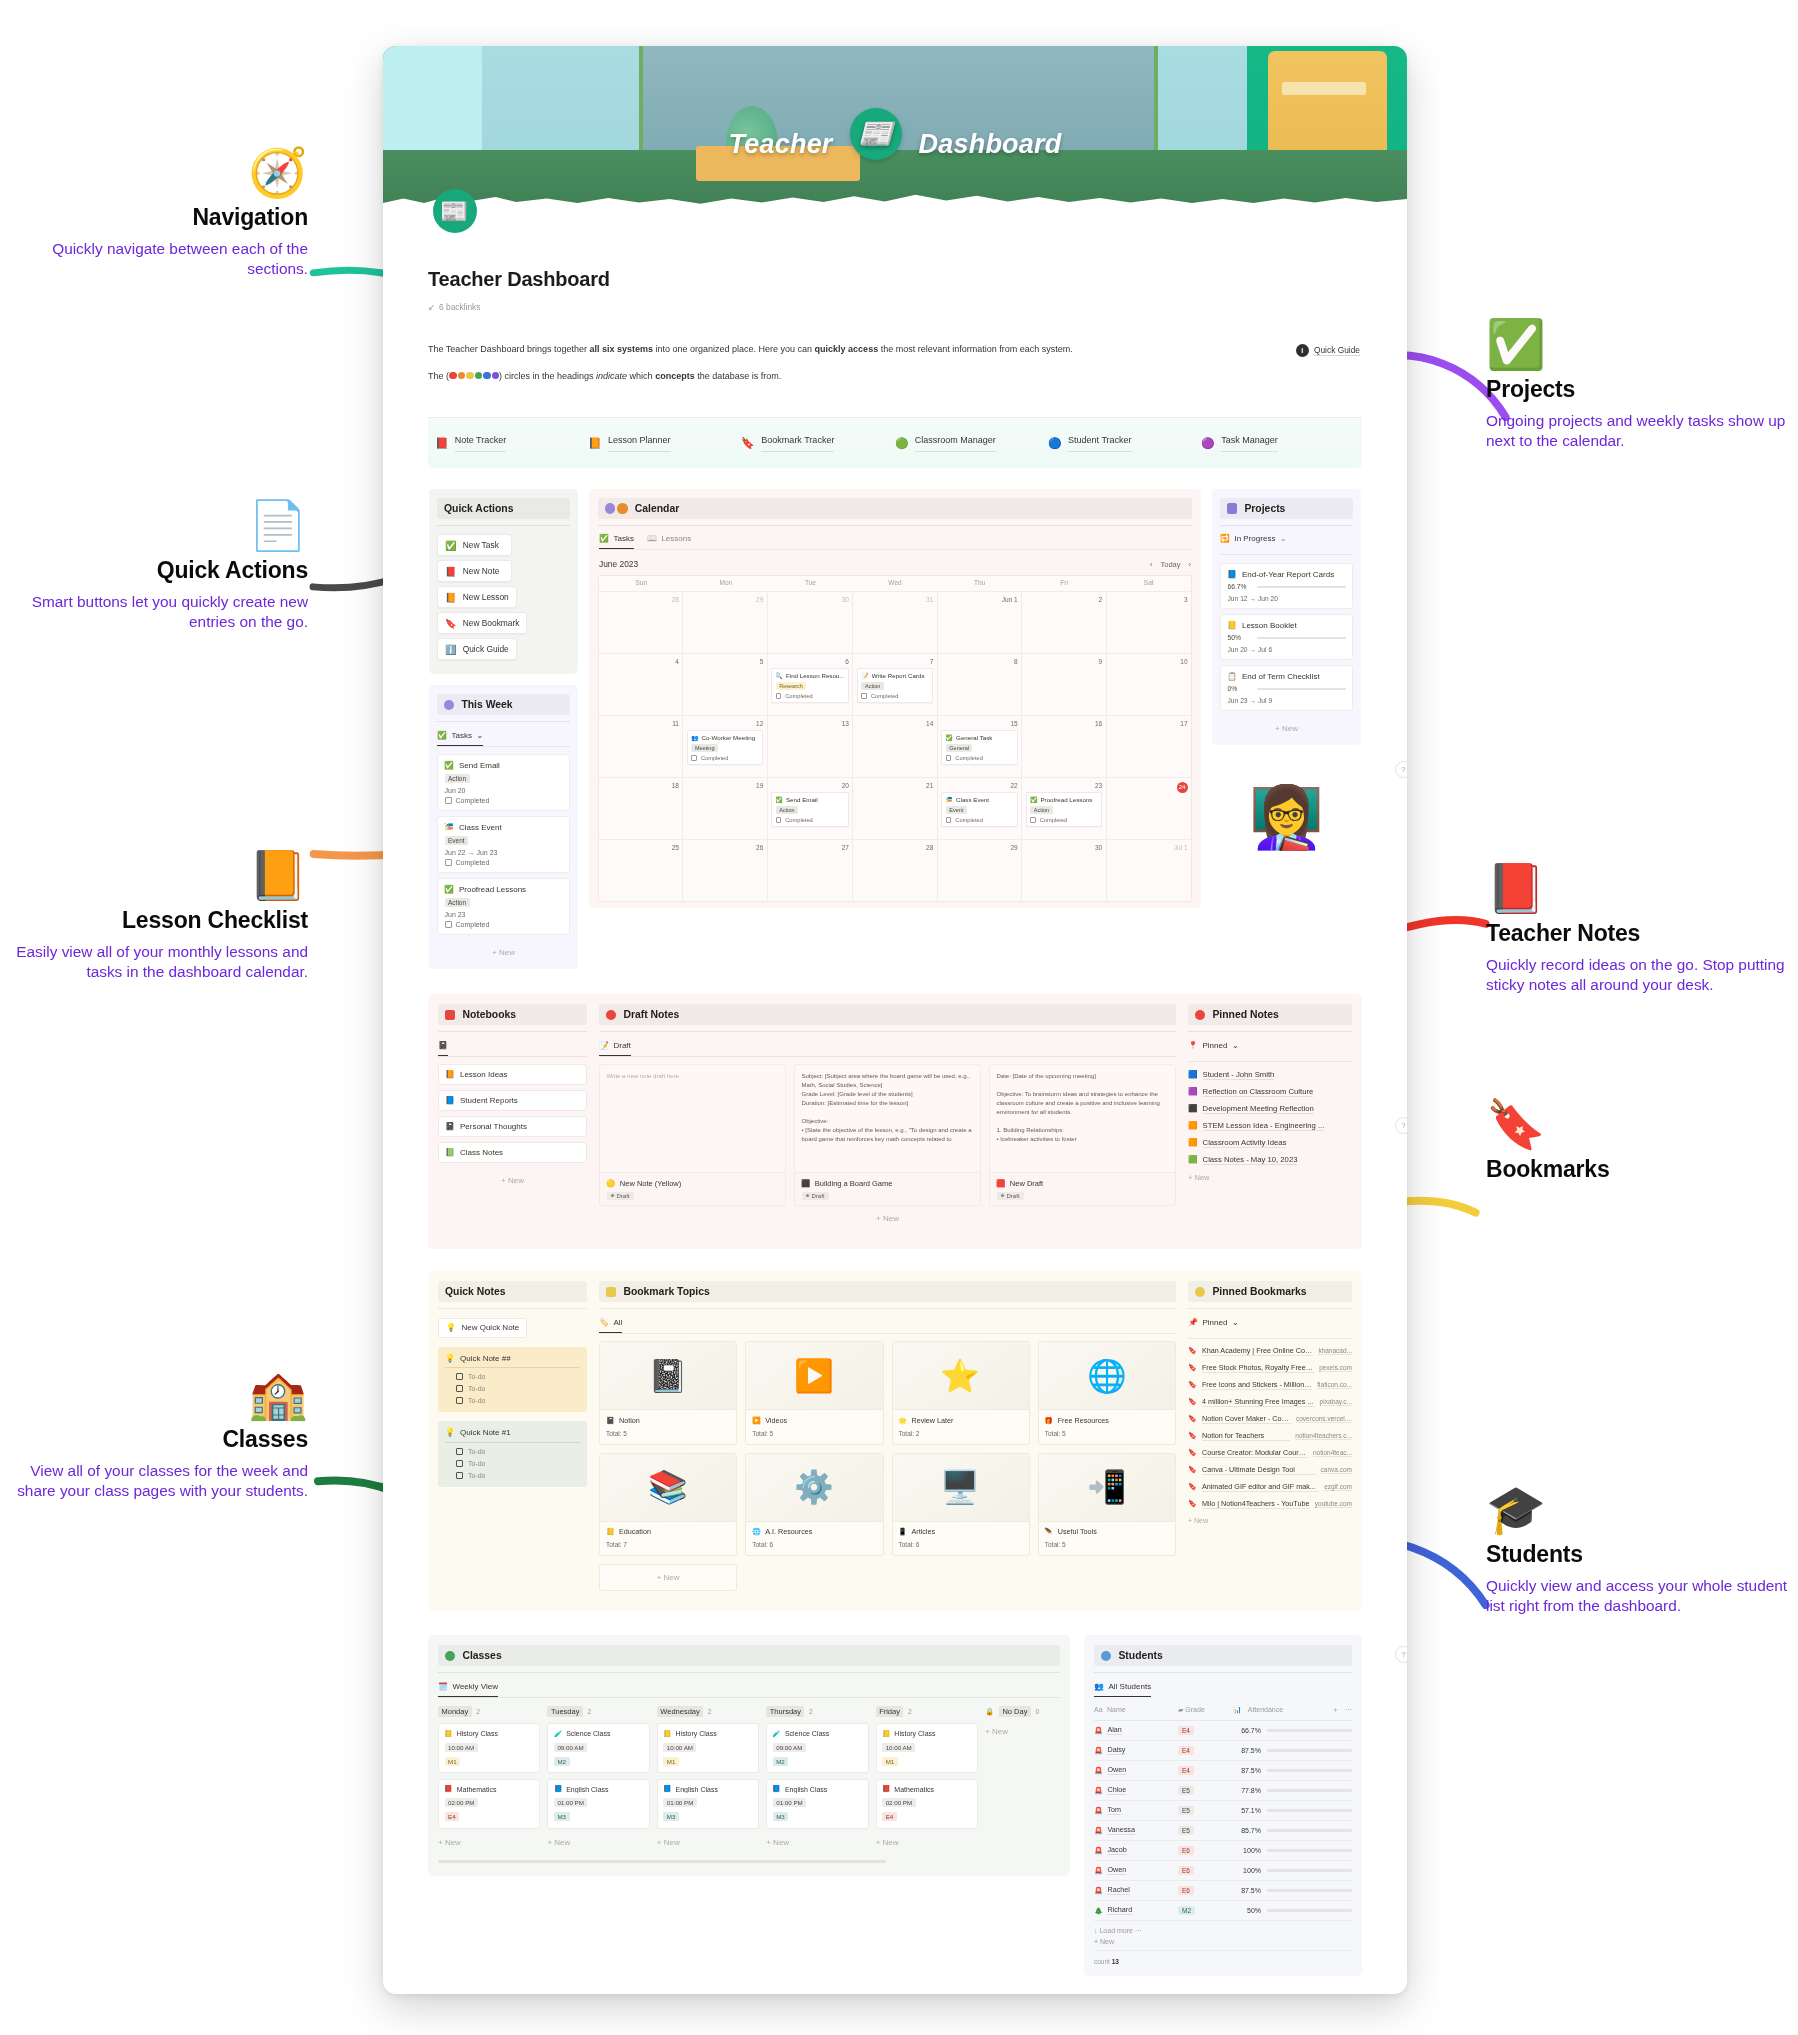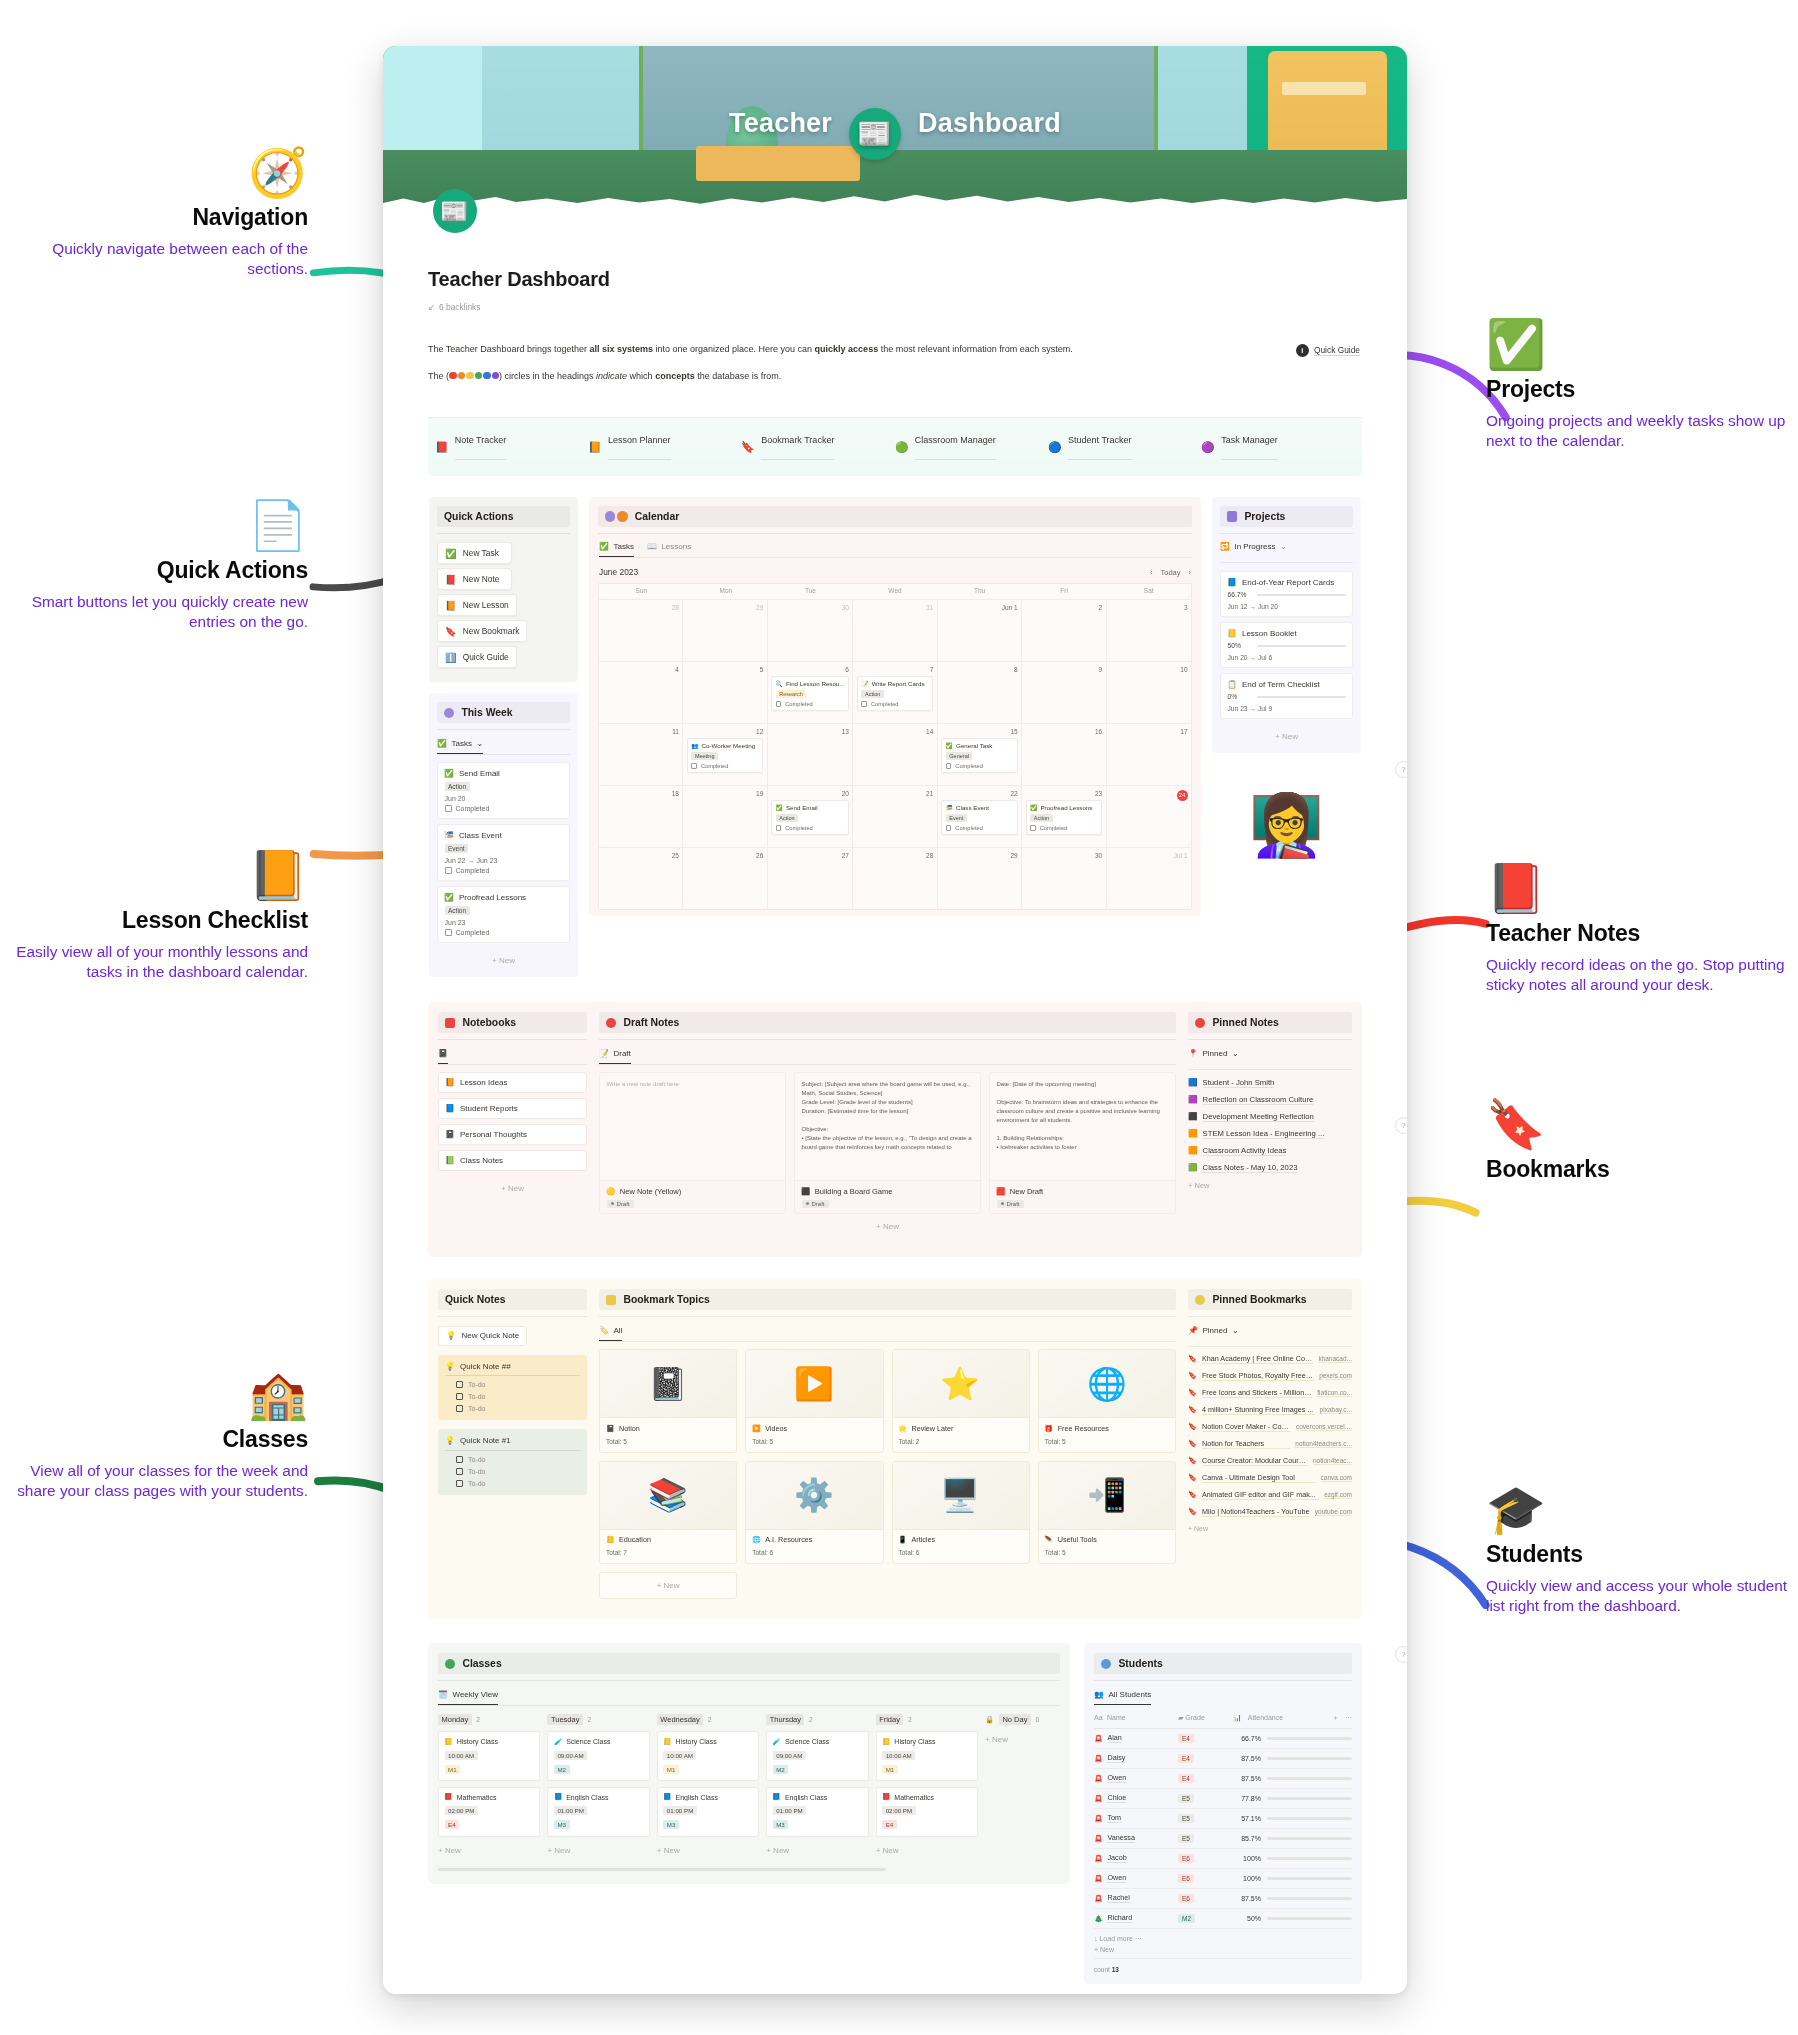--- a/index.html
+++ b/index.html
@@ -65,25 +65,26 @@
     position:absolute; left:313px; bottom:29px; width:164px; height:35px;
     background:#edb85b; border-radius:3px;
   }
   .banner .torn {
     position:absolute; left:0; bottom:-3px; width:100%; height:26px;
     background:#fff;
     clip-path:polygon(0% 62%,2% 44%,4% 62%,6% 40%,8% 58%,11% 38%,13% 58%,16% 44%,19% 62%,22% 42%,25% 60%,28% 46%,31% 64%,34% 44%,37% 60%,40% 40%,43% 58%,46% 36%,49% 56%,52% 30%,55% 52%,58% 34%,61% 56%,64% 38%,67% 58%,70% 42%,73% 60%,76% 44%,79% 62%,82% 46%,85% 62%,88% 44%,91% 60%,94% 42%,97% 58%,100% 46%,100% 100%,0% 100%);
   }
   .banner-title {
     position:absolute; left:0; top:62px; width:100%;
-    display:flex; align-items:flex-start; justify-content:center; gap:17px;
+    display:flex; align-items:flex-end; justify-content:center; gap:17px;
     font-size:27px; font-weight:bold; color:#fff;
     text-shadow:0 1.5px 4px rgba(0,0,0,.3);
     letter-spacing:0.2px;
     z-index:4;
+    font-style:italic;
   }
   .banner-emoji {
     width:52px; height:52px; border-radius:50%;
     background:#17a97c; display:flex; align-items:center; justify-content:center;
     font-size:28px; line-height:1; box-shadow:0 2px 5px rgba(0,0,0,.18);
   }
   .page-icon {
     position:absolute; left:50px; top:143px; z-index:6;
     width:44px; height:44px; border-radius:50%;
     background:#17a97c; display:flex; align-items:center; justify-content:center;
@@ -112,21 +113,21 @@
   
   .navbar {
     margin-top:33px; border-top:0.5px solid #eceae6;
     background:linear-gradient(180deg,#f4fbf9 0%,#eefaf6 100%);
     border-radius:0 0 5px 5px;
     padding:17px 7px 16px 7px;
     display:flex; align-items:center;
   }
   .nav-item { flex:1; display:flex; align-items:center; gap:6px; font-size:9px; color:#37352f;}
   .nav-emoji { font-size:11px; line-height:1; }
-  .nav-item span.lbl { border-bottom:0.7px solid #dedcd8; padding-bottom:14px;}
+  .nav-item span.lbl { border-bottom:0.7px solid #dedcd8; padding-bottom:6px;}
 
   
   .panel { border-radius:4px; }
   .panel-head {
     display:flex; align-items:center; gap:7px;
     background:rgba(0,0,0,.045);
     padding:5px 7px; border-radius:2.5px;
     font-size:10.4px; font-weight:bold; color:#25201c;
   }
   .panel-rule { height:0.5px; background:rgba(0,0,0,.08); margin:6px 0 9px 0; }

